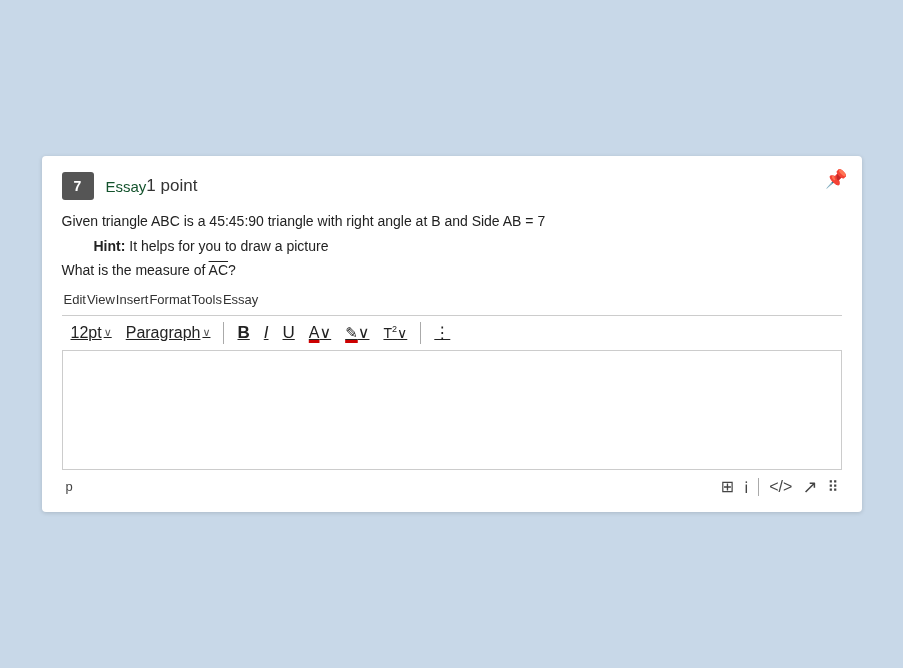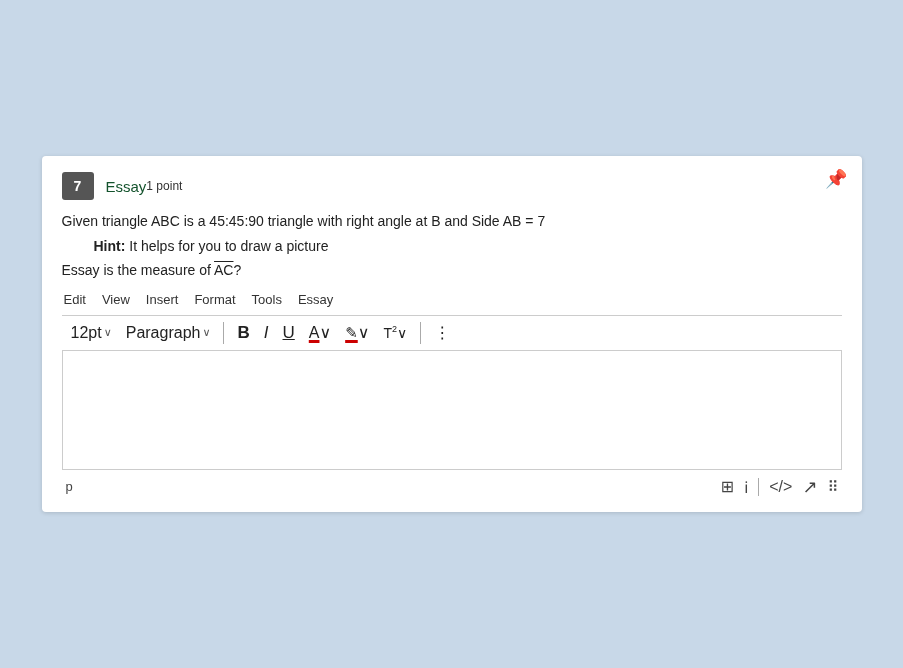--- a/index.html
+++ b/index.html
@@ -43,21 +43,21 @@
       margin-right: 12px;
       flex-shrink: 0;
     }
 
     .essay-label {
       font-size: 15px;
       color: #14532d;
     }
 
     .points-label {
-      font-size: 12px;
+      font-size: 17px;
       color: #333;
     }
 
     .pin-icon {
       position: absolute;
       top: 12px;
       right: 14px;
       font-size: 18px;
       color: #888;
       cursor: pointer;
@@ -83,21 +83,21 @@
       line-height: 1.6;
     }
 
     .overline {
       text-decoration: overline;
     }
 
     
     .menu-bar {
       display: flex;
-      gap: 16px;
+      gap: 1px;
       font-size: 13px;
       color: #333;
       margin-bottom: 8px;
       padding-left: 2px;
     }
 
     .menu-item {
       cursor: pointer;
     }
 
@@ -140,20 +140,21 @@
       background: transparent;
       border: none;
       cursor: pointer;
       padding: 2px 5px;
       font-size: 16px;
       color: #222;
       display: flex;
       align-items: center;
       justify-content: center;
       border-radius: 3px;
+      text-decoration: underline;
     }
 
     .btn-bold { font-weight: bold; font-size: 17px; }
     .btn-italic { font-style: italic; font-size: 17px; }
     .btn-underline { text-decoration: underline; font-size: 17px; }
     .btn-color { font-size: 16px; position: relative; }
 
     .btn-t2 { font-size: 14px; }
     .btn-t2 sup { font-size: 9px; }
 
@@ -216,21 +217,21 @@
     <span class="points-label">1 point</span>
   </div>
 
   <div class="pin-icon">📌</div>
 
   <div class="question-text">Given triangle ABC is a 45:45:90 triangle with right angle at B and Side AB = 7</div>
   <div class="question-text">
     <span class="hint">Hint: </span><span>It helps for you to draw a picture</span>
   </div>
   <div class="question-measure">
-    <span>Essay is the measure of </span><span class="overline">AC</span><span>?</span>
+    <span>What is the measure of </span><span class="overline">AC</span><span>?</span>
   </div>
 
   <div class="menu-bar">
     <span class="menu-item">Edit</span>
     <span class="menu-item">View</span>
     <span class="menu-item">Insert</span>
     <span class="menu-item">Format</span>
     <span class="menu-item">Tools</span>
     <span class="menu-item">Essay</span>
   </div>

